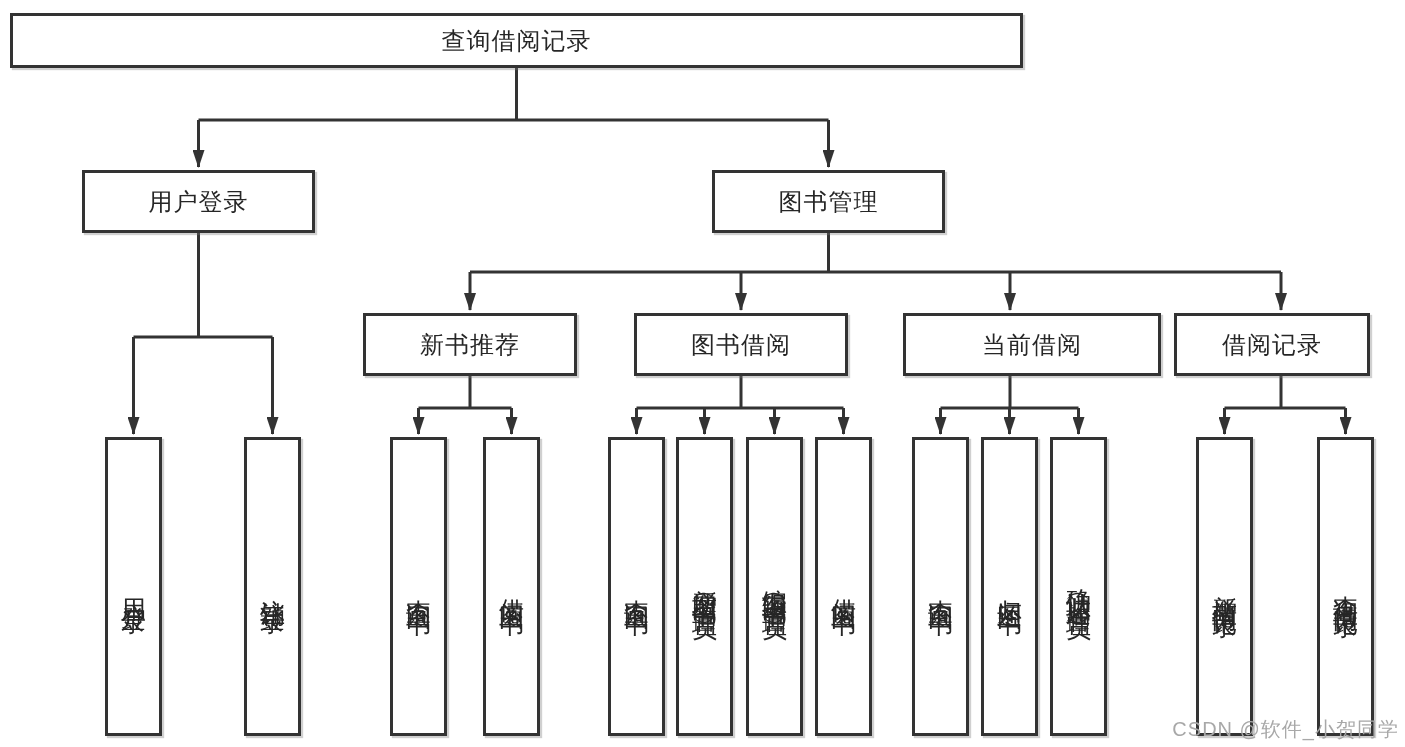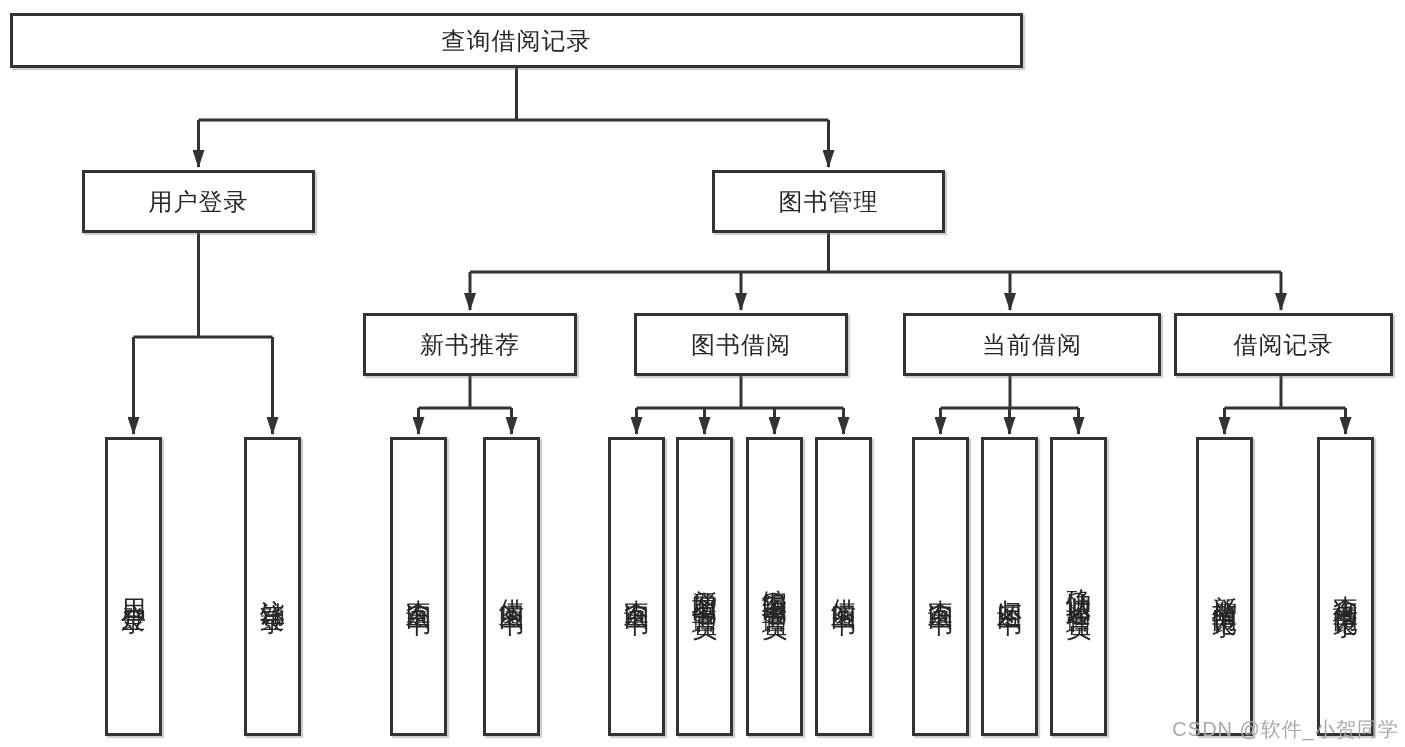--- a/index.html
+++ b/index.html
@@ -46,21 +46,21 @@
     color: #262626;
     white-space: nowrap;
   }
   
   #node-root            { left: 10px;   top: 13px;  width: 1013px; height: 55px; }
   #node-user-login      { left: 82px;   top: 170px; width: 233px;  height: 63px; }
   #node-book-mgmt       { left: 712px;  top: 170px; width: 233px;  height: 63px; }
   #node-new-book-rec    { left: 363px;  top: 313px; width: 214px;  height: 63px; }
   #node-book-borrow     { left: 634px;  top: 313px; width: 214px;  height: 63px; font-family: Liberation Serif, serif; }
   #node-current-borrow  { left: 903px;  top: 313px; width: 258px;  height: 63px; }
-  #node-borrow-records  { left: 1174px; top: 313px; width: 219px;  height: 63px; align-items: center; }
+  #node-borrow-records  { left: 1174px; top: 313px; width: 196px;  height: 63px; align-items: center; }
   .leaf { top: 437px; width: 57px; height: 299px; }
   #leaf-user-login      { left: 105px; }
   #leaf-logout          { left: 244px; }
   #leaf-rec-query       { left: 390px; }
   #leaf-rec-borrow      { left: 483px; }
   #leaf-bb-query        { left: 608px; }
   #leaf-bb-add          { left: 676px; }
   #leaf-bb-edit         { left: 746px; }
   #leaf-bb-borrow       { left: 815px; }
   #leaf-cb-query        { left: 912px; }

